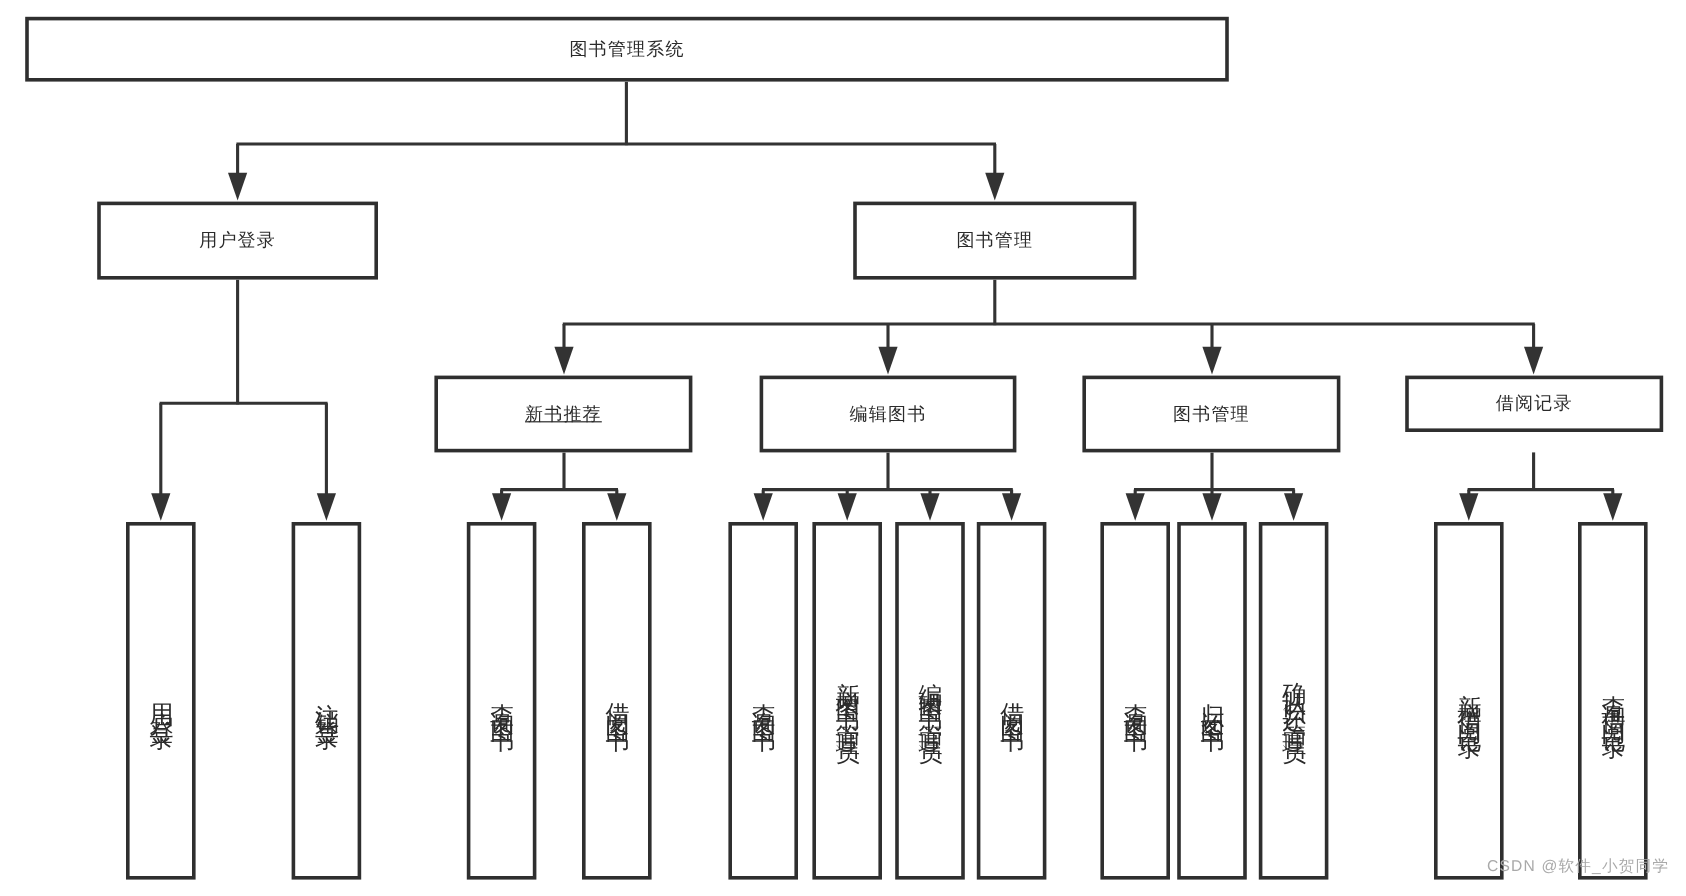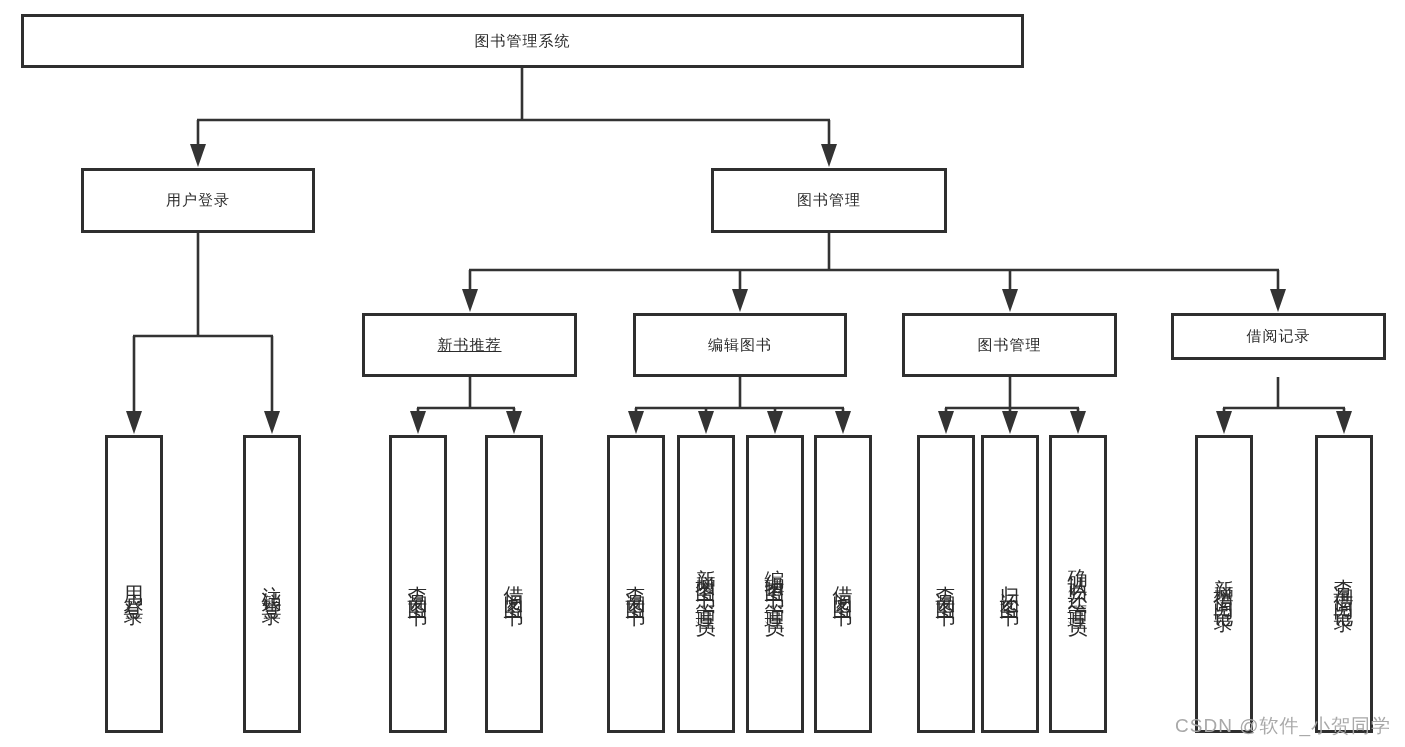--- a/index.html
+++ b/index.html
@@ -15,21 +15,21 @@
     display:flex;align-items:center;justify-content:center;
     color:#2b2b2b;
   }
   .hlabel{font-size:15px;letter-spacing:1px;white-space:nowrap;}
   .leaf .vlabel{
     writing-mode:vertical-rl;text-orientation:mixed;
     font-size:20px;letter-spacing:7px;line-height:1;white-space:nowrap;
   }
   .watermark{
     position:absolute;z-index:3;right:14px;top:713px;
-    color:#a9a9a9;font-size:19px;letter-spacing:1px;white-space:nowrap;
+    color:#a9a9a9;font-size:13px;letter-spacing:1px;white-space:nowrap;
   }
 </style>
 </head>
 <body>
 
 <div id="canvas">
 
   <svg id="wires" width="1405" height="747" viewBox="0 0 1405 747">
       <line x1="522" y1="68" x2="522" y2="121" stroke="#333333" stroke-width="2.6"></line>
       <line x1="197" y1="120" x2="830" y2="120" stroke="#333333" stroke-width="2.6"></line>

